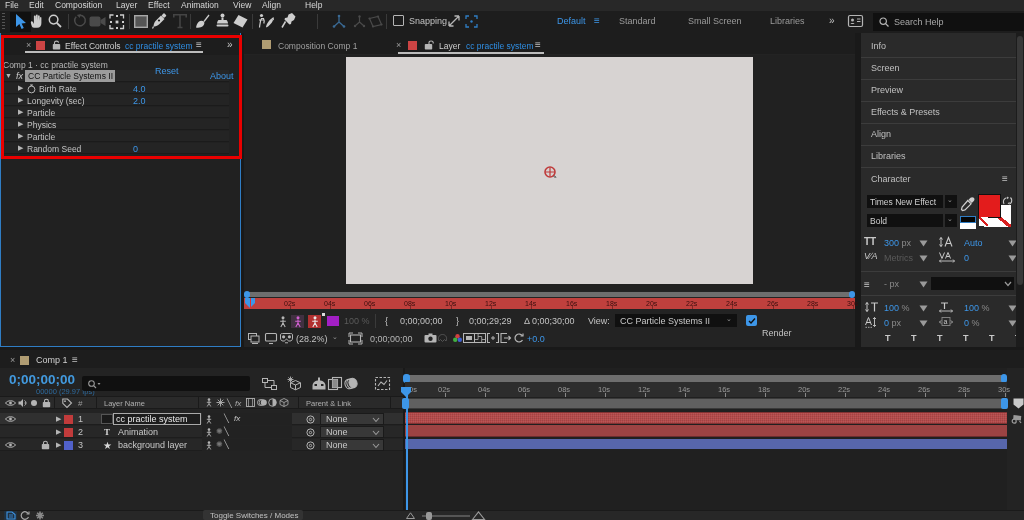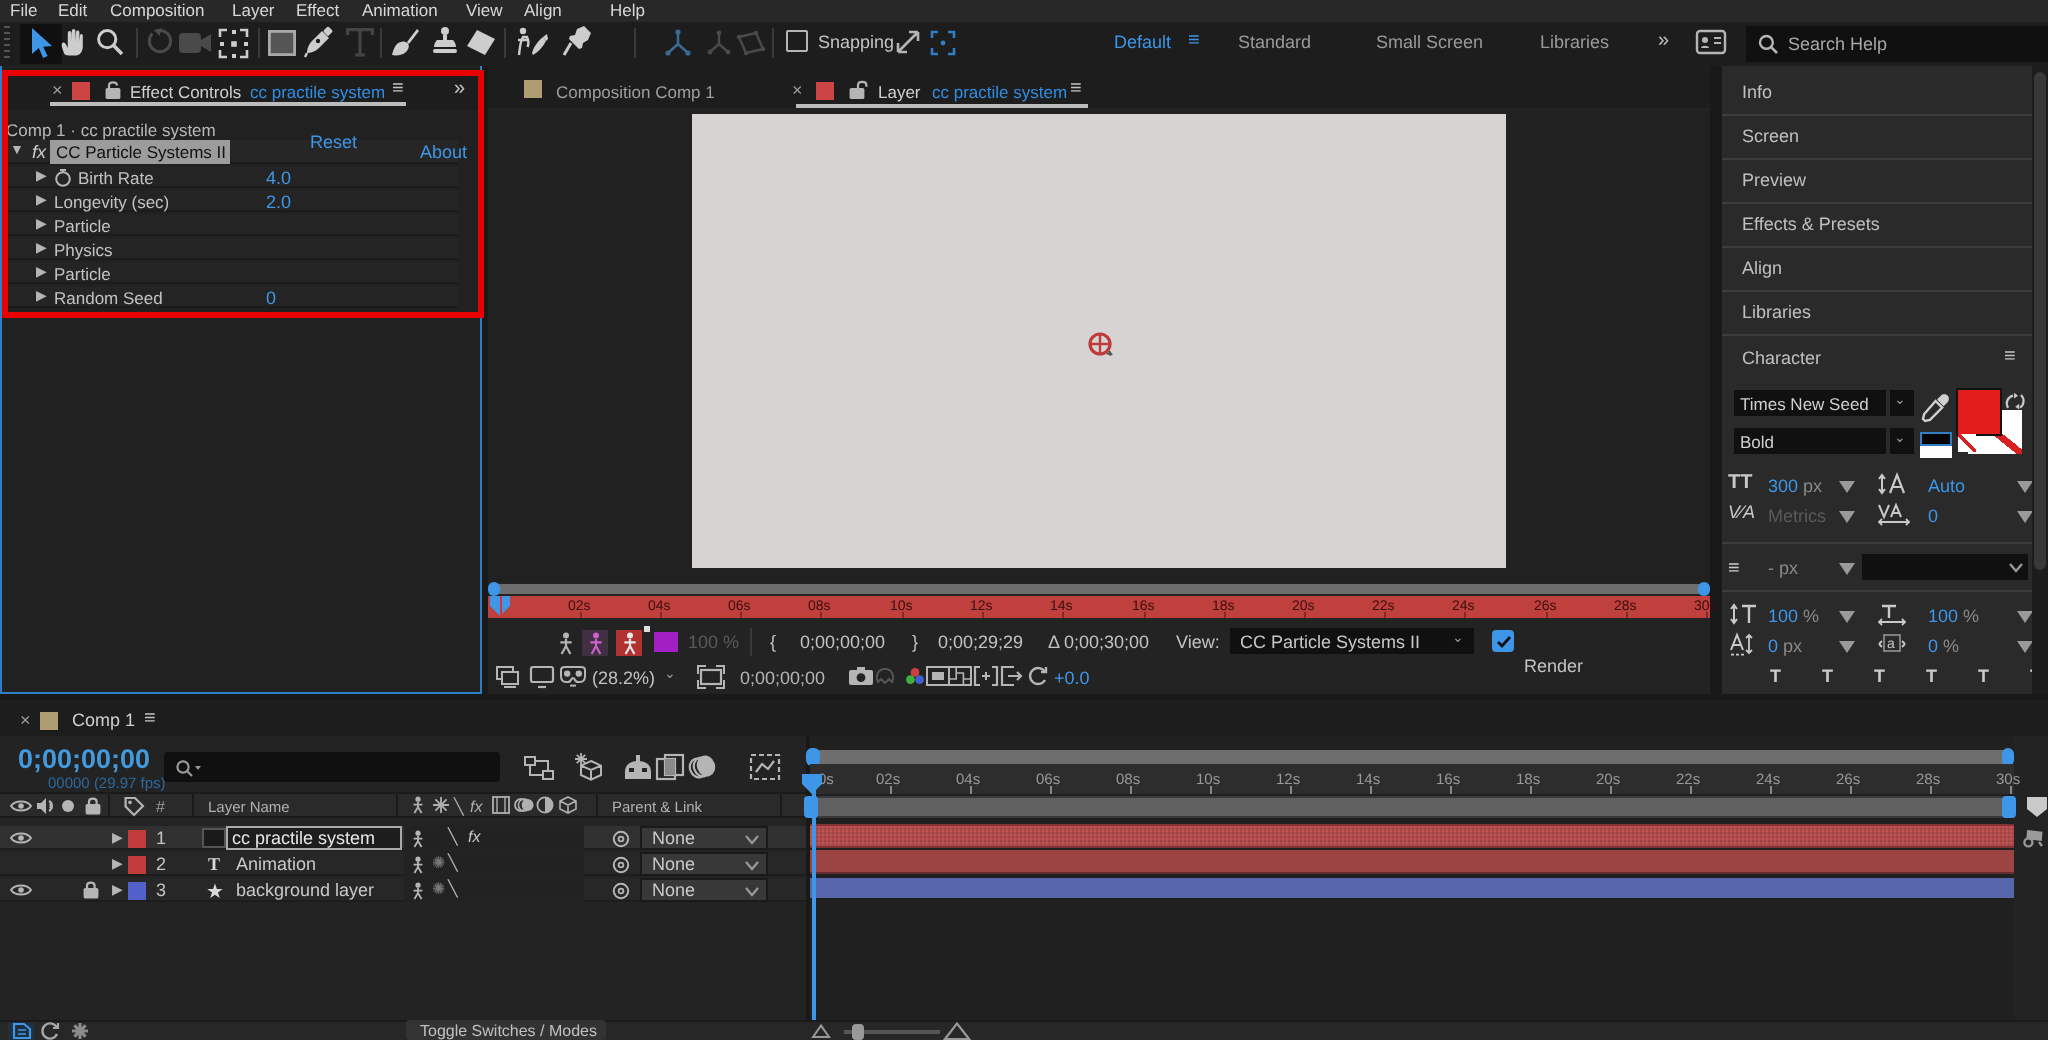--- a/index.html
+++ b/index.html
@@ -351,21 +351,21 @@
 <div class="abs" style="left:861px;top:101px;width:157px;height:1px;background:#3c3c3c;"></div>
 <div class="txt" style="left:871px;top:107px;color:#c0c0c0;">Effects &amp; Presets</div>
 <div class="abs" style="left:861px;top:123px;width:157px;height:1px;background:#3c3c3c;"></div>
 <div class="txt" style="left:871px;top:129px;color:#c0c0c0;">Align</div>
 <div class="abs" style="left:861px;top:145px;width:157px;height:1px;background:#3c3c3c;"></div>
 <div class="txt" style="left:871px;top:151px;color:#c0c0c0;">Libraries</div>
 <div class="abs" style="left:861px;top:167px;width:157px;height:1px;background:#3c3c3c;"></div>
 <div class="txt" style="left:871px;top:174px;color:#c0c0c0;">Character</div>
 <div class="txt" style="left:1002px;top:173px;color:#c0c0c0;font-size:10px;">≡</div>
 <div class="abs" style="left:867px;top:195px;width:76px;height:13px;background:#101010;"></div>
-<div class="txt" style="left:870px;top:197px;color:#d0d0d0;font-size:8.5px;">Times New Seed</div>
+<div class="txt" style="left:870px;top:197px;color:#d0d0d0;font-size:8.5px;">Times New Effect</div>
 <div class="abs" style="left:944px;top:195px;width:13px;height:13px;background:#101010;border-left:1px solid #2a2a2a;"></div>
 <div class="txt" style="left:947px;top:196px;color:#999;font-size:7px;">⌄</div>
 <svg style="left:961px;top:197px" width="14" height="14">
       <path d="M9.5 0.8 C10.4 -0.1 11.9 -0.1 12.8 0.8 C13.7 1.7 13.7 3.2 12.8 4.1 L10.8 6.1 L7.5 2.8 Z" fill="#d0d0d0"></path>
       <path d="M6.8 3.5 L10.1 6.8 L4 12.9 L1.5 13.5 L0.5 12.5 L1.1 10 Z" fill="none" stroke="#d0d0d0" stroke-width="1.2"></path>
     </svg>
 <div class="abs" style="left:984px;top:205px;width:27px;height:22px;background:#fff;"></div>
 <div class="abs" style="left:984px;top:205px;width:27px;height:22px;background:linear-gradient(to top right,transparent 45%,#d92020 45%,#d92020 55%,transparent 55%);"></div>
 <div class="abs" style="left:979px;top:195px;width:21px;height:22px;background:#e31c1c;outline:1px solid #111;"></div>
 <div class="abs" style="left:979px;top:217px;width:9px;height:9px;background:#fff;"></div>
@@ -455,21 +455,21 @@
 <div class="txt" style="left:885px;top:333px;color:#c9c9c9;font-size:9px;font-weight:bold;letter-spacing:9px;">T T T T T T</div>
 <div class="abs" style="left:1016px;top:33px;width:8px;height:314px;background:#1c1c1c;"></div>
 <div class="abs" style="left:1017px;top:36px;width:6px;height:249px;background:#383838;border-radius:3px;"></div>
 <div class="abs" style="left:0;top:350px;width:1024px;height:170px;background:#232323;"></div>
 <div class="abs" style="left:0;top:350px;width:1024px;height:18px;background:#1d1d1d;"></div>
 <div class="txt" style="left:10px;top:355px;color:#9a9a9a;">×</div>
 <div class="abs" style="left:20px;top:356px;width:9px;height:9px;background:#b09c72;"></div>
 <div class="txt" style="left:36px;top:355px;color:#d0d0d0;">Comp 1</div>
 <div class="txt" style="left:72px;top:354px;color:#c0c0c0;font-size:10px;">≡</div>
 <div class="txt" style="left:9px;top:372px;color:#429adf;font-size:13.5px;font-weight:bold;">0;00;00;00</div>
-<div class="txt" style="left:24px;top:387px;color:#2d6a9e;font-size:7.5px;">00000 (29.97 fps)</div>
+<div class="txt" style="left:0;top:387px;color:#2d6a9e;font-size:7.5px;padding-left:36px;">00000 (29.97 fps)</div>
 <div class="abs" style="left:82px;top:376px;width:168px;height:15px;background:#101010;border-radius:2px;"></div>
 <svg style="left:88px;top:380px" width="14" height="9">
       <circle cx="3.5" cy="3.5" r="2.8" fill="none" stroke="#999" stroke-width="1.1"></circle>
       <path d="M5.6 5.6 L8 8" stroke="#999" stroke-width="1.1"></path>
       <path d="M9.5 3 l3 0 l-1.5 2 Z" fill="#999"></path>
     </svg>
 <svg style="left:262px;top:378px" width="15" height="12">
       <rect x="0.5" y="0.5" width="5" height="4" fill="none" stroke="#b5b5b5" stroke-width="1"></rect>
       <rect x="9.5" y="7.5" width="5" height="4" fill="none" stroke="#b5b5b5" stroke-width="1"></rect>
       <path d="M5.5 2.5 L12 2.5 L12 7.5 M3 4.5 L3 9.5 L9.5 9.5" stroke="#b5b5b5" stroke-width="1" fill="none"></path>

